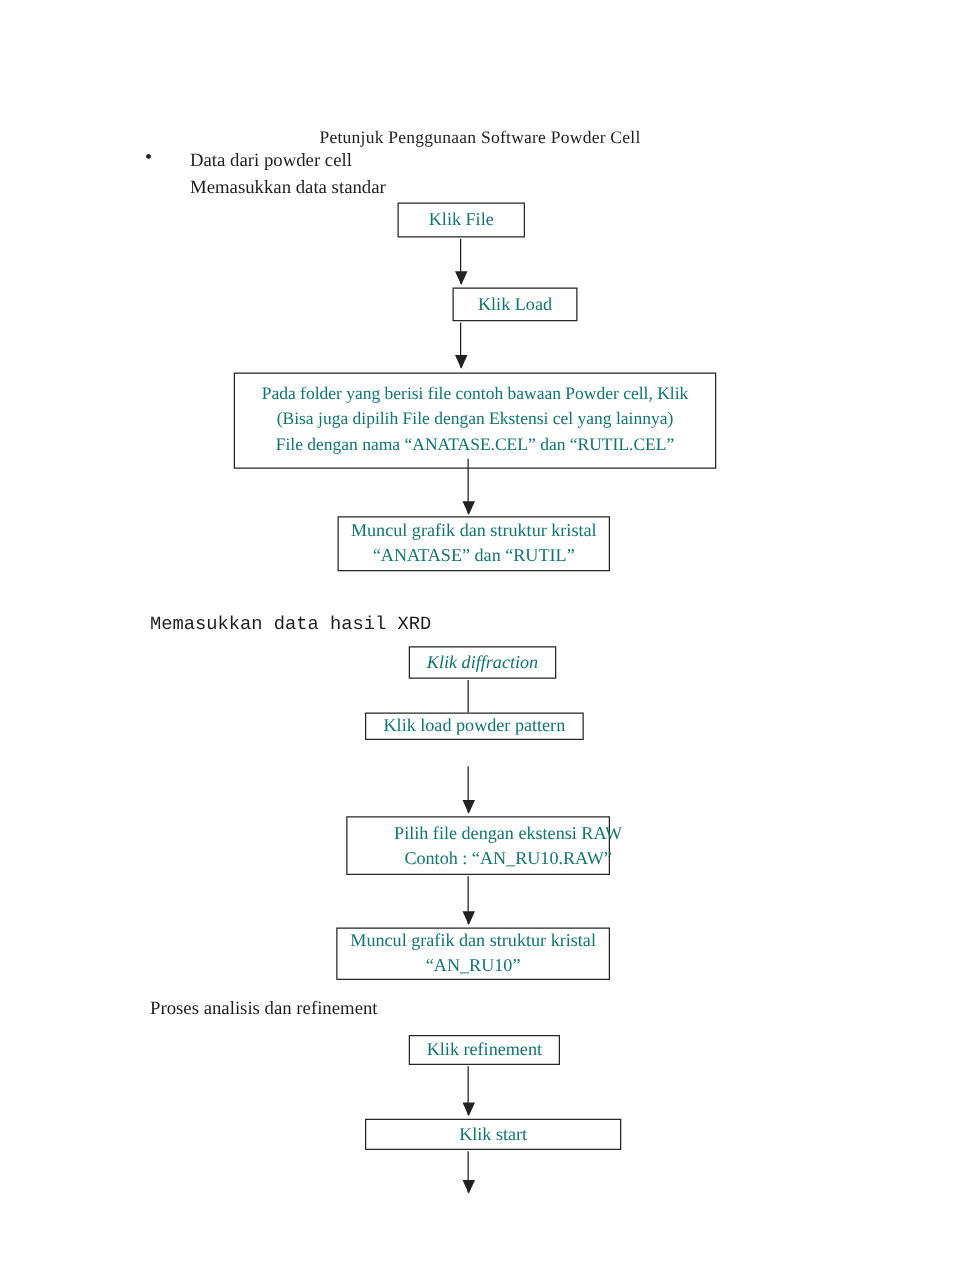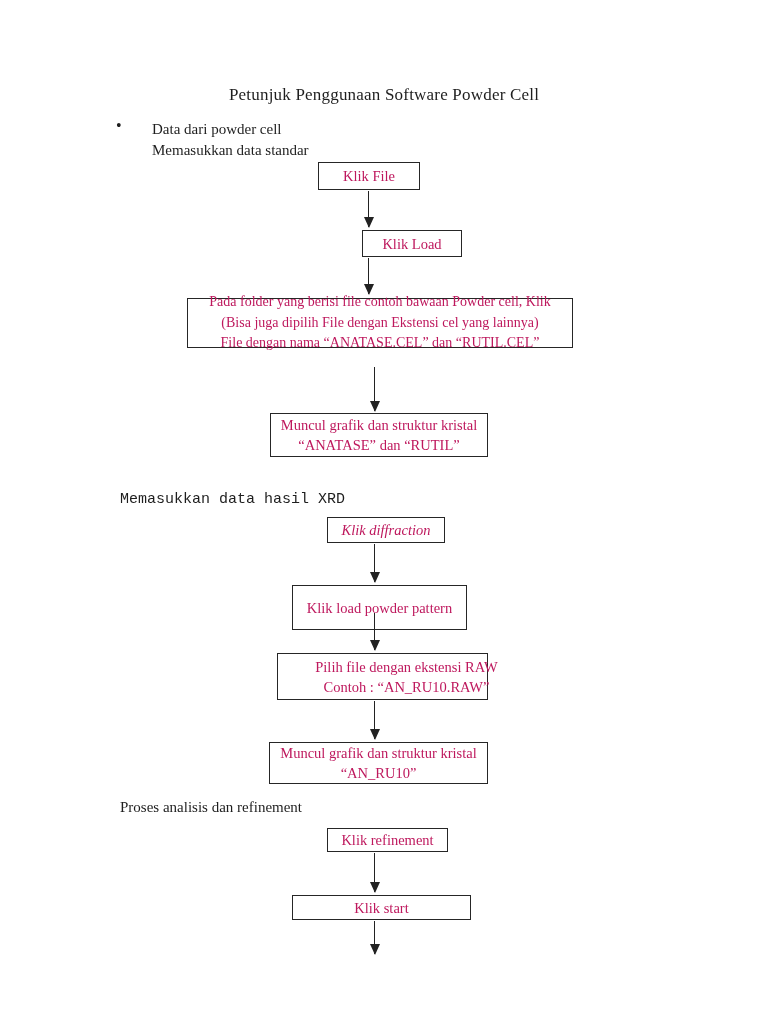--- a/index.html
+++ b/index.html
@@ -1,43 +1,43 @@
 <!DOCTYPE html>
 <html><head>
 <meta charset="utf-8">
 <style>
   html,body { margin:0; padding:0; background:#ffffff; }
   .page {
     position:relative; width:768px; height:1024px; background:#ffffff;
     font-family:"Liberation Serif","DejaVu Serif",serif; color:#1e1e1e; overflow:hidden;
   }
   .title {
-    position:absolute; left:0; top:86px; width:768px; text-align:center;
-    font-size:17px; line-height:17px; letter-spacing:0.2px;
+    position:absolute; left:0; top:102px; width:768px; text-align:center;
+    font-size:14px; line-height:17px; letter-spacing:0.2px;
   }
   .bullet-marker { position:absolute; left:116px; top:117px; font-size:16px; }
   .bullet-text { position:absolute; left:152px; top:119px; font-size:15px; line-height:20.5px; }
   .heading { position:absolute; font-size:15px; line-height:17px; }
   .h-xrd { left:120px; top:491px;font-family:Liberation Mono, monospace; }
   .h-ref { left:120px; top:799px; }
   .box {
     position:absolute; border:1.5px solid #262626; background:#ffffff; box-sizing:border-box;
     display:flex; flex-direction:column; align-items:center; justify-content:center;
-    text-align:center; font-size:14.5px; line-height:20px; color:#be185d; white-space:nowrap;
+    text-align:center; font-size:14.5px; line-height:20px; color:#0f766e; white-space:nowrap;
   }
   .b1  { left:318px; top:162px; width:102px; height:28px; }
   .b2  { left:318px; top:230px; width:100px; height:27px;margin-left:44px; }
-  .b3  { left:187px; top:298px; width:386px; height:50px; font-size:14px; line-height:20.5px; }
+  .b3  { left:187px; top:298px; width:386px; height:77px; font-size:14px; line-height:20.5px; }
   .b4  { left:270px; top:413px; width:218px; height:44px; }
   .b5  { left:327px; top:517px; width:118px; height:26px;font-style:italic; }
-  .b6  { left:292px; top:585px; width:175px; height:45px; }
+  .b6  { left:292px; top:570px; width:175px; height:22px; }
   .b7  { left:277px; top:653px; width:211px; height:47px;padding-left:48px; }
   .b8  { left:269px; top:742px; width:219px; height:42px; }
   .b9  { left:327px; top:828px; width:121px; height:24px; }
-  .b10 { left:292px; top:895px; width:179px; height:25px; }
+  .b10 { left:292px; top:895px; width:205px; height:25px; }
   .arrow { position:absolute; width:0; border-left:1.6px solid #222222; }
   .arrow::after {
     content:""; position:absolute; left:-4.9px; bottom:-1px; width:0; height:0;
     border-left:5.5px solid transparent; border-right:5.5px solid transparent;
     border-top:11px solid #222222;
   }
   .a1 { left:368px; top:191px; height:36px; }
   .a2 { left:368px; top:258px; height:36px; }
   .a3 { left:374px; top:367px; height:44px; }
   .a4 { left:374px; top:544px; height:38px; }

